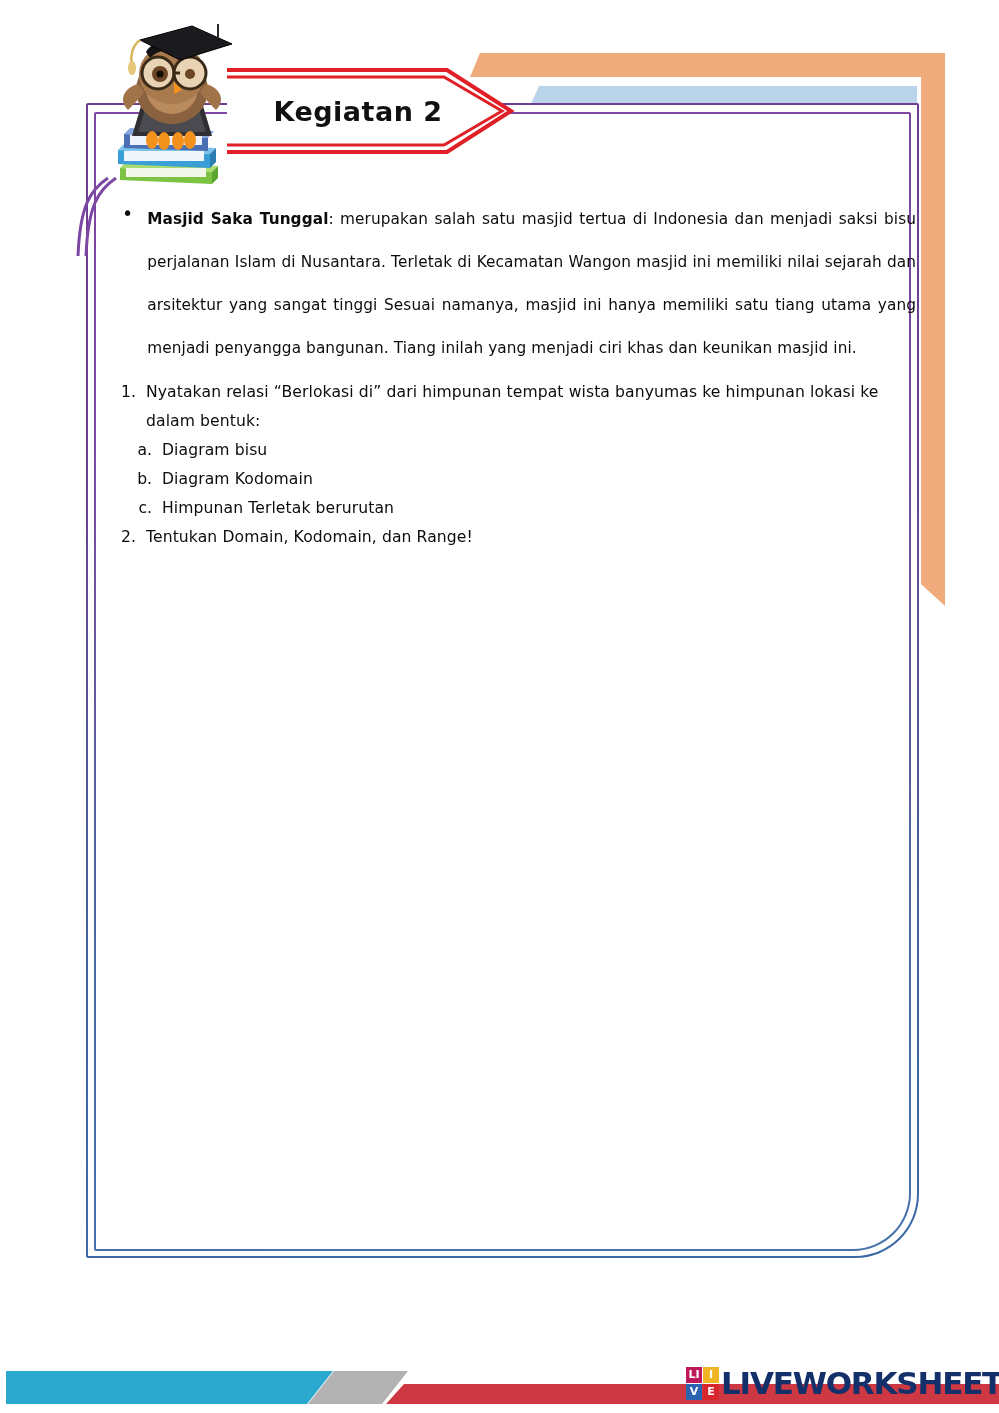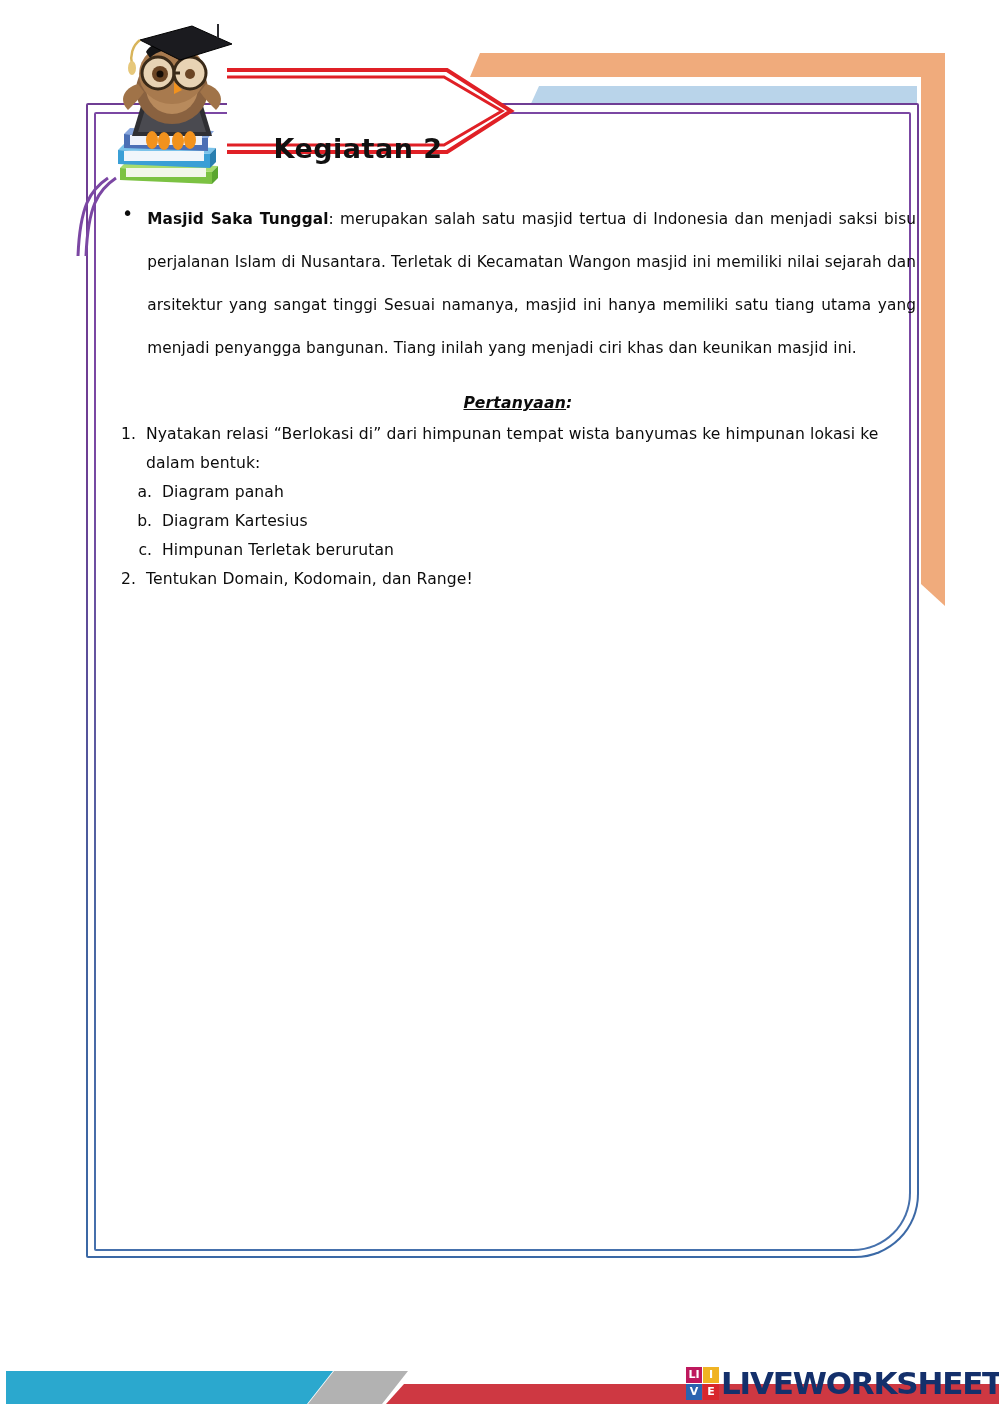--- a/index.html
+++ b/index.html
@@ -72,21 +72,20 @@
   .banner-label {
     position: absolute;
     left: 243px; top: 88px;
     width: 230px; height: 46px;
     display: flex; align-items: center; justify-content: center;
     font-family: "DejaVu Sans", sans-serif;
     font-weight: 700;
     font-size: 27px;
     color: #111111;
     letter-spacing: 0.5px;
-    margin-top: 37px;
   }
 
   
   .owl { left: 96px; top: 18px; width: 140px; height: 172px; }
 
   
   .content {
     position: absolute;
     left: 112px; top: 198px;
     width: 812px;
@@ -249,38 +248,35 @@
 
   <div class="content">
 
     <div class="bullet-row">
       <span class="bullet-dot">•</span>
       <p class="para">
         <b>Masjid Saka Tunggal</b><span>: </span><span>merupakan salah satu masjid tertua di Indonesia dan menjadi saksi bisu perjalanan Islam di Nusantara. Terletak di Kecamatan Wangon masjid ini memiliki nilai sejarah dan arsitektur yang sangat tinggi Sesuai namanya, masjid ini hanya memiliki satu tiang utama yang menjadi penyangga bangunan. Tiang inilah yang menjadi ciri khas dan keunikan masjid ini.</span>
       </p>
     </div>
 
-    <div class="pertanyaan">
-      <span class="u">Pertanyaan</span><span>:</span>
-    </div>
 
     <div class="qlist">
 
       <div class="q-item">
         <span class="q-num">1.</span>
         <span class="q-txt">Nyatakan relasi “Berlokasi di” dari himpunan tempat wista banyumas ke himpunan lokasi ke dalam bentuk:</span>
       </div>
 
       <div class="q-item q-sub">
         <span class="q-num">a.</span>
-        <span class="q-txt">Diagram panah</span>
+        <span class="q-txt">Diagram bisu</span>
       </div>
       <div class="q-item q-sub">
         <span class="q-num">b.</span>
-        <span class="q-txt">Diagram Kartesius</span>
+        <span class="q-txt">Diagram Kodomain</span>
       </div>
       <div class="q-item q-sub">
         <span class="q-num">c.</span>
         <span class="q-txt">Himpunan Terletak berurutan</span>
       </div>
 
       <div class="q-item">
         <span class="q-num">2.</span>
         <span class="q-txt">Tentukan Domain, Kodomain, dan Range!</span>
       </div>

